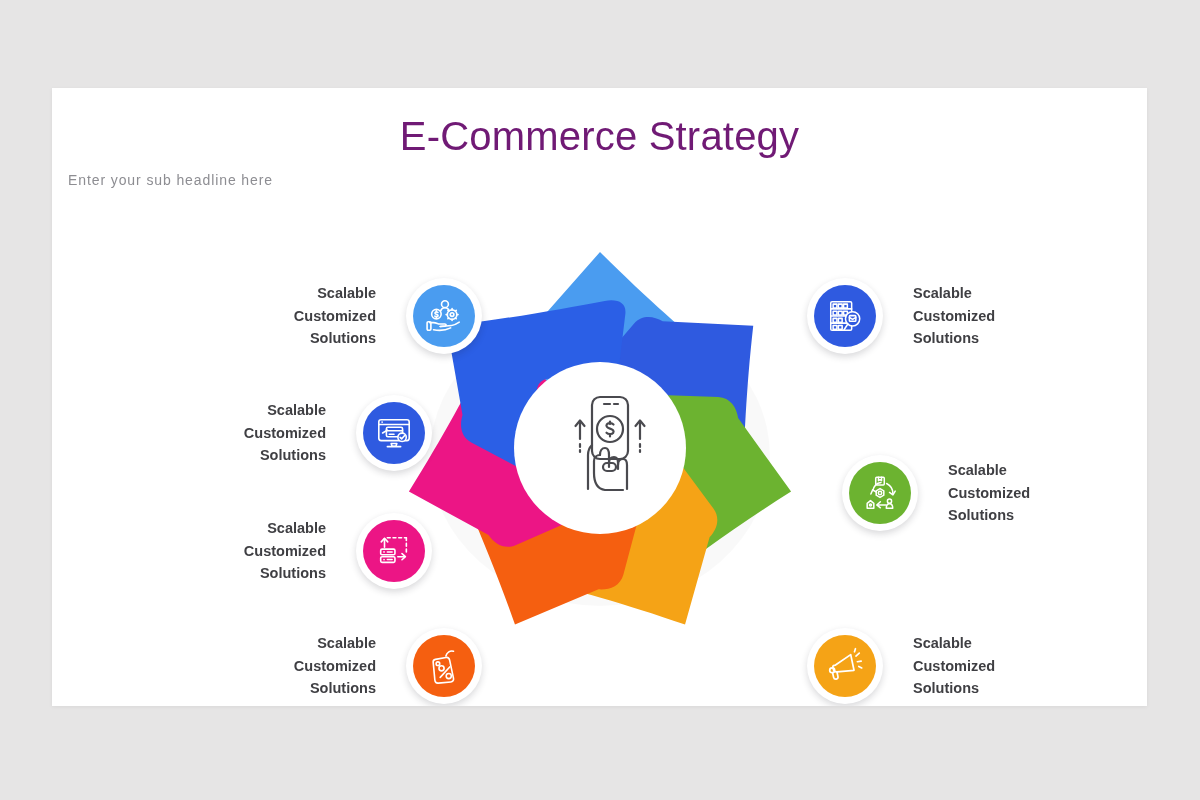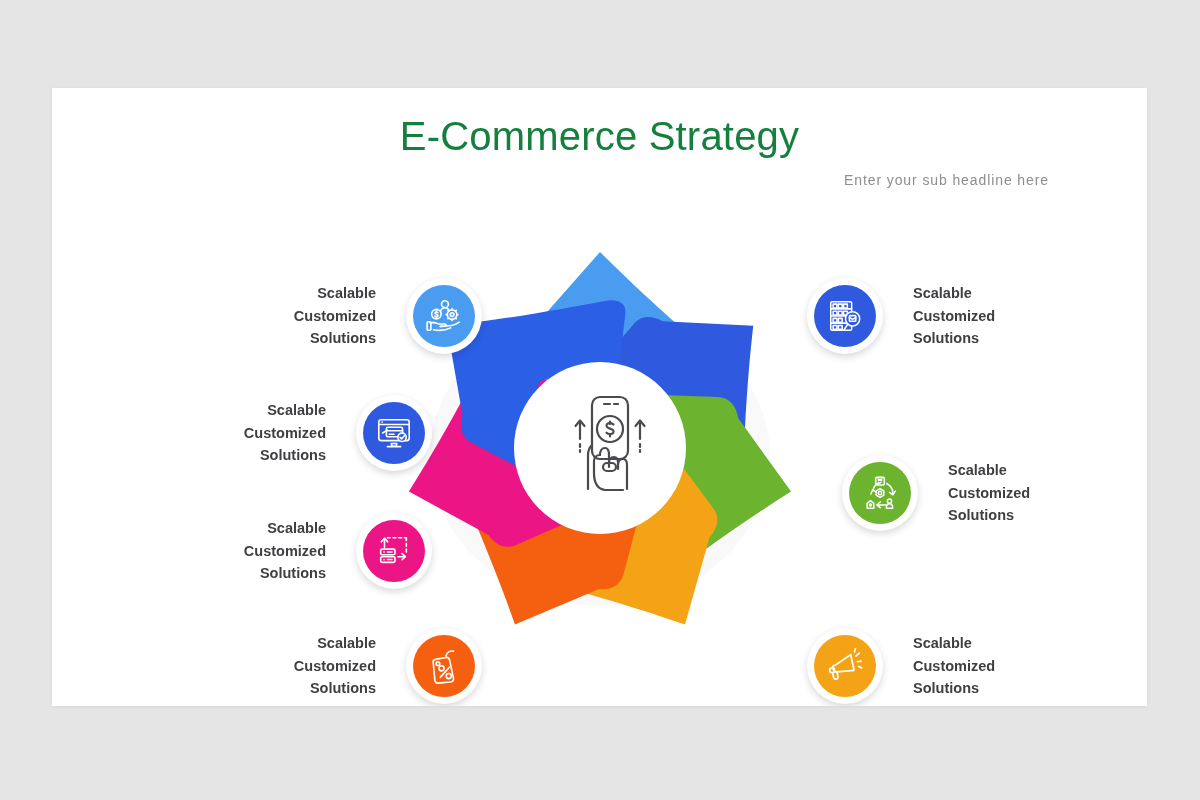--- a/index.html
+++ b/index.html
@@ -35,29 +35,29 @@
   
   .title {
     position: absolute;
     left: 0;
     top: 26px;
     width: 1095px;
     text-align: center;
     font-size: 40px;
     font-weight: 400;
     letter-spacing: 0.2px;
-    color: #15803d;
+    color: #701a75;
     font-family: "Liberation Sans", sans-serif;
   }
   .subtitle {
     position: absolute;
-    left: 8px;
+    left: 16px;
     top: 84px;
     width: 989px;
-    text-align: right;
+    text-align: left;
     font-size: 14px;
     font-weight: 400;
     letter-spacing: 0.9px;
     color: #8d8d92;
     font-family: "Liberation Sans", sans-serif;
   }
 
   
   #wheel {
     position: absolute;

